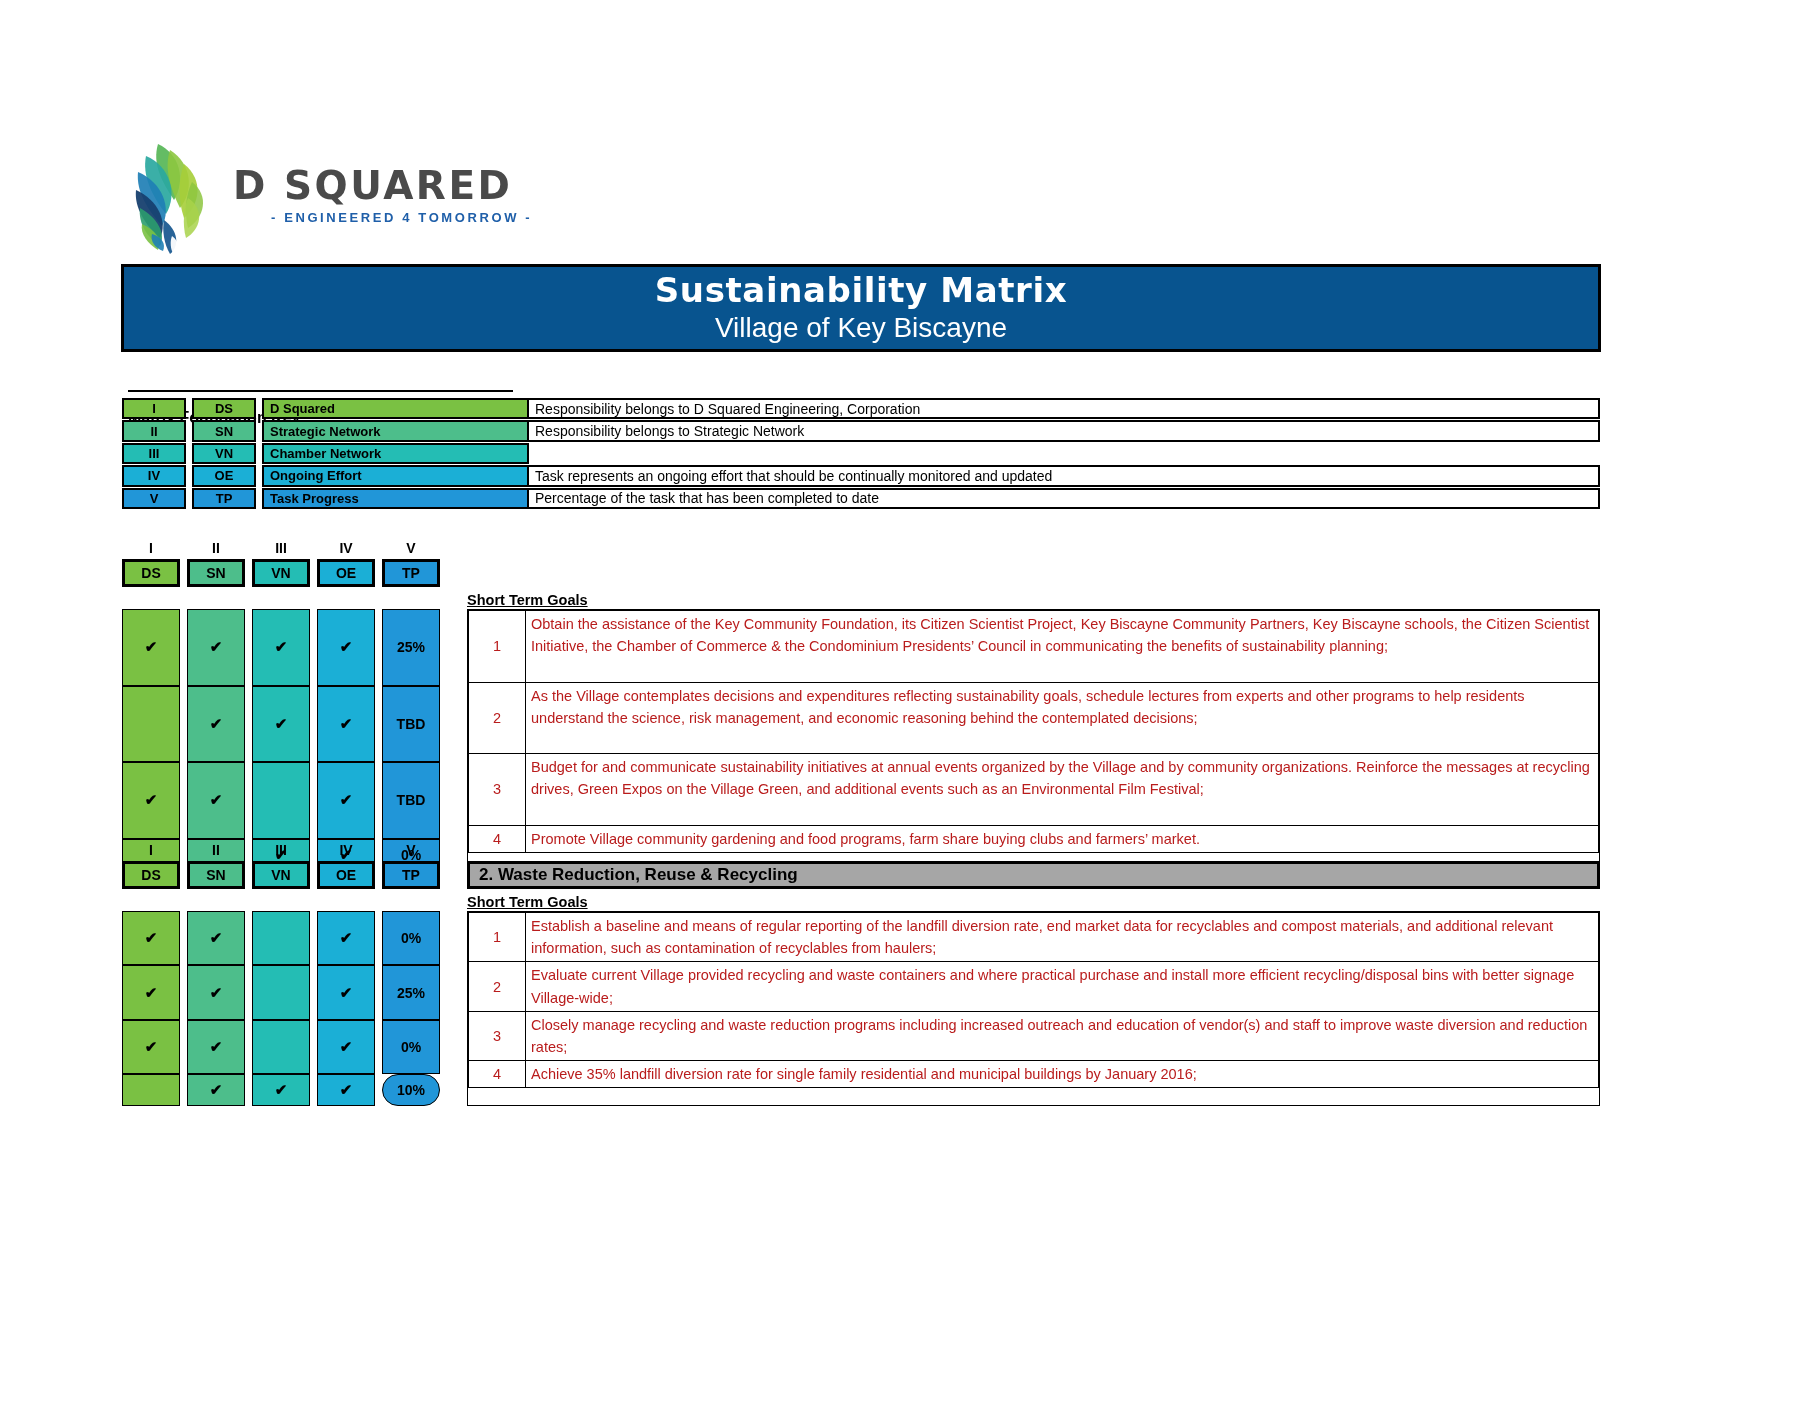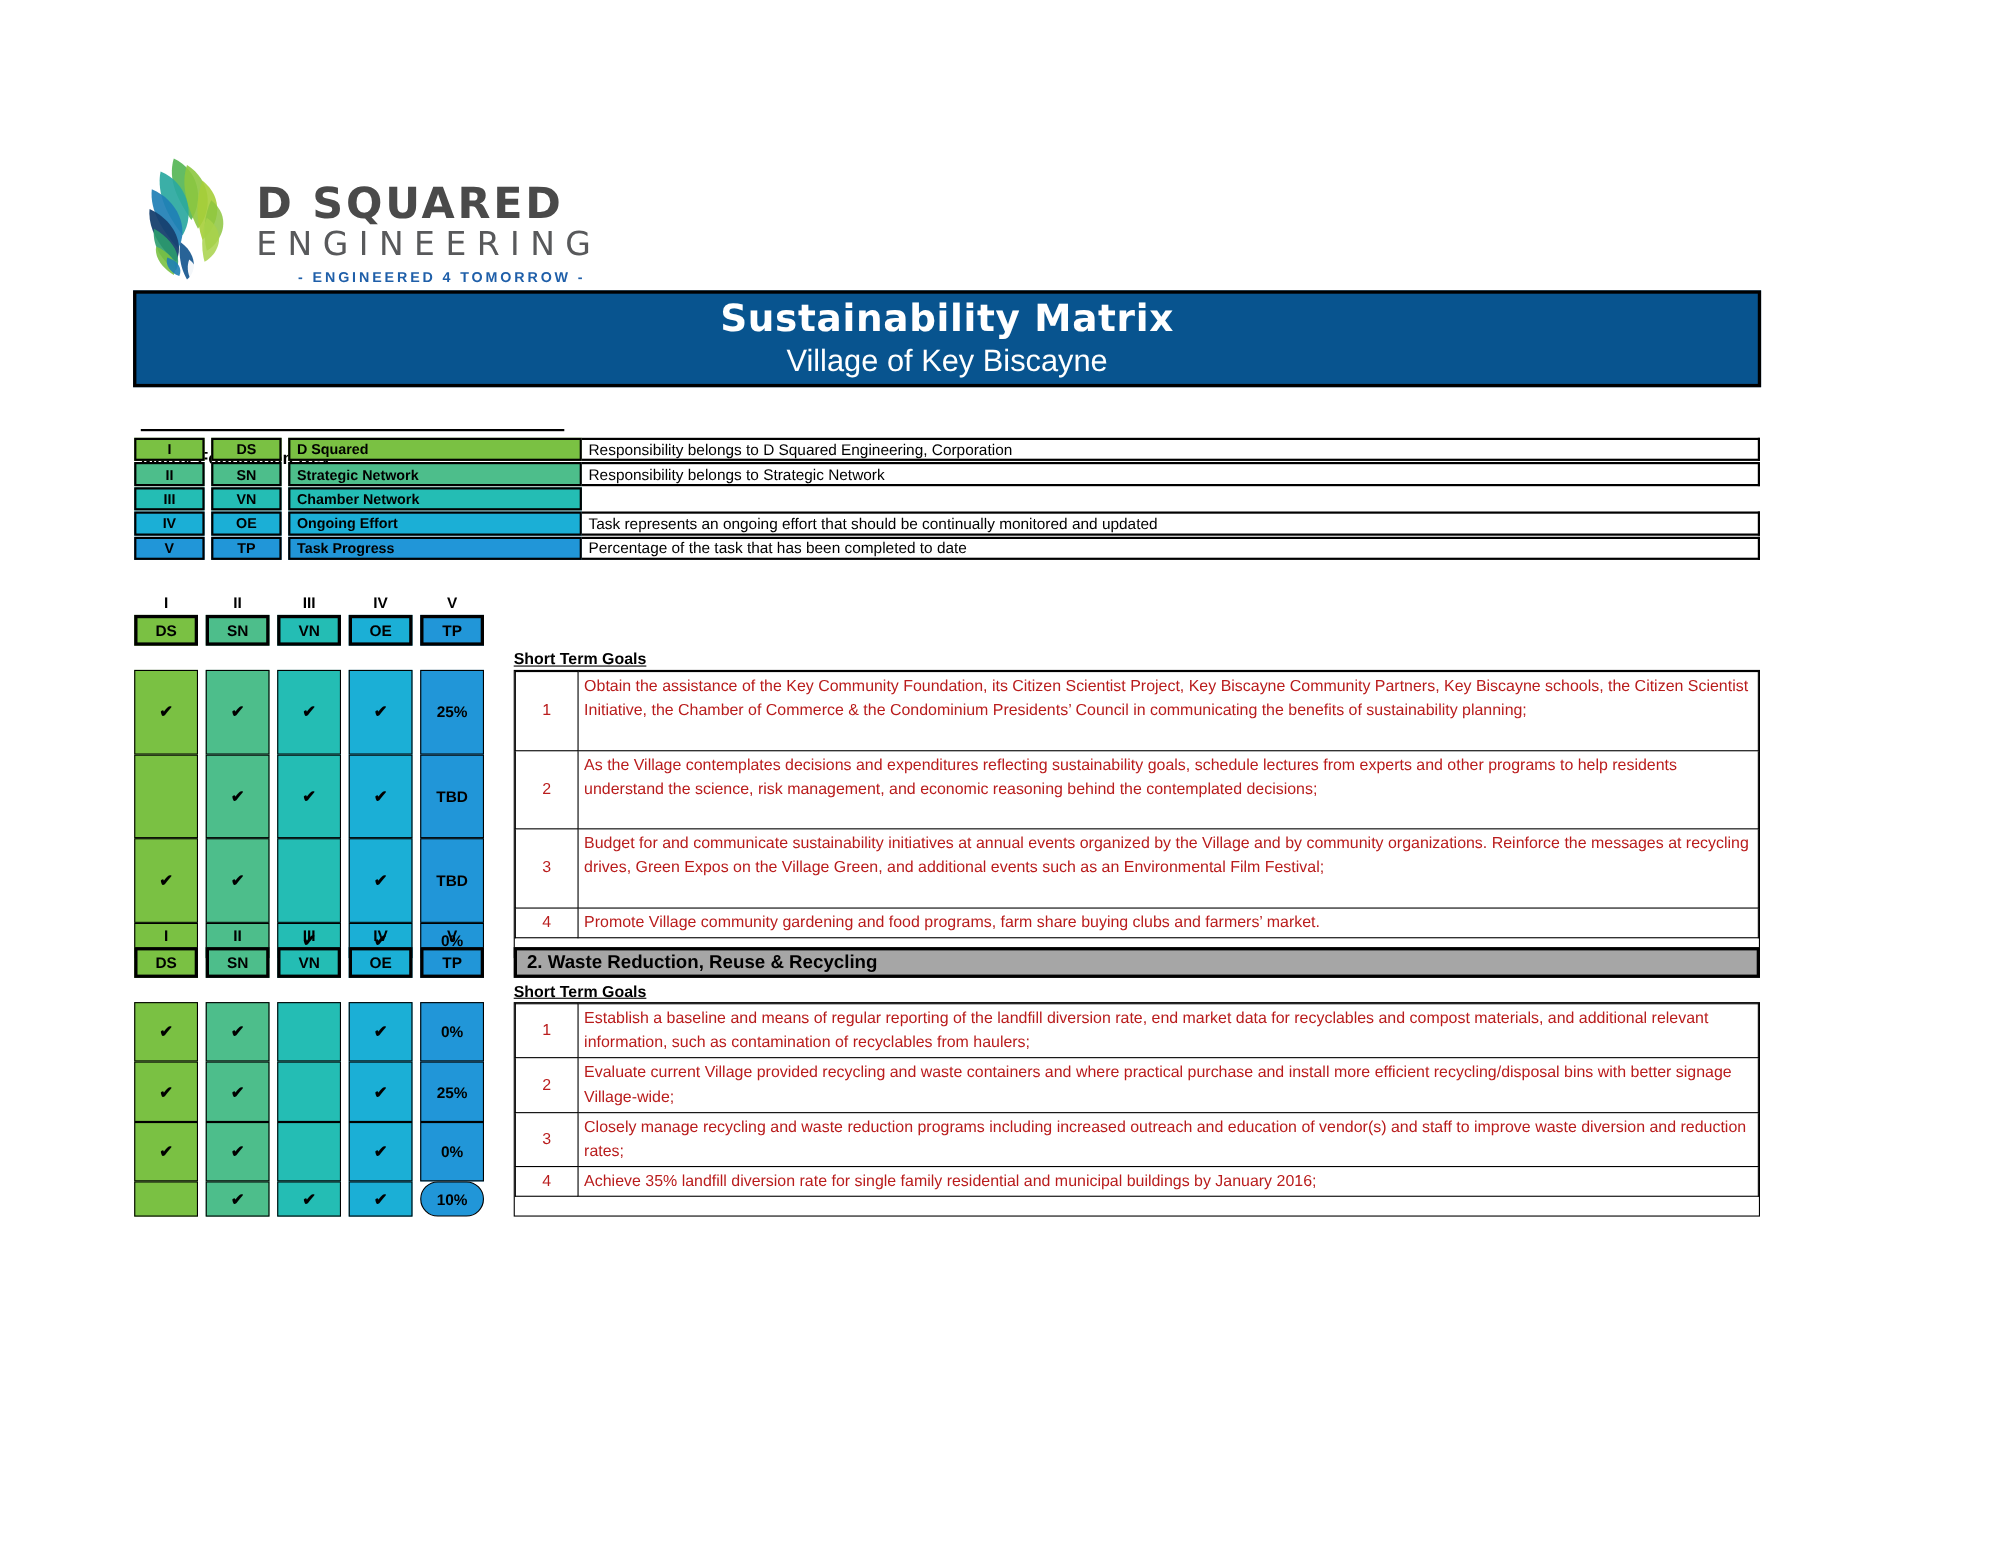--- a/index.html
+++ b/index.html
@@ -111,21 +111,20 @@
           <path d="M12 70 C30 80 38 96 32 108 C20 100 10 86 12 70 Z" fill="#2b9c6e" opacity="0.9"></path>
           <path d="M14 86 C28 92 34 102 30 112 C20 106 12 96 14 86 Z" fill="#7ac143" opacity="0.9"></path>
           <path d="M24 96 C34 99 38 106 35 113 C27 110 22 103 24 96 Z" fill="#1f7fb5" opacity="0.9"></path>
           <path d="M36 82 C50 92 52 108 42 116 C36 106 34 92 36 82 Z" fill="#11528c" opacity="0.9"></path>
           <path d="M44 98 C52 104 52 112 46 117 C42 111 42 103 44 98 Z" fill="#ffffff" opacity="0.95"></path>
         </g>
       </svg>
     </div>
     <div class="logo-text">
       <div class="logo-d">D SQUARED</div>
-      <div class="logo-eng">ENGINEERING</div>
       <div class="logo-tag">- ENGINEERED 4 TOMORROW -</div>
     </div>
   </div>
 
   <div class="banner">
     <div class="banner-title">Sustainability Matrix</div>
     <div class="banner-sub">Village of Key Biscayne</div>
   </div>
 
   <div class="key-label">Matrix Foundation Key</div>

